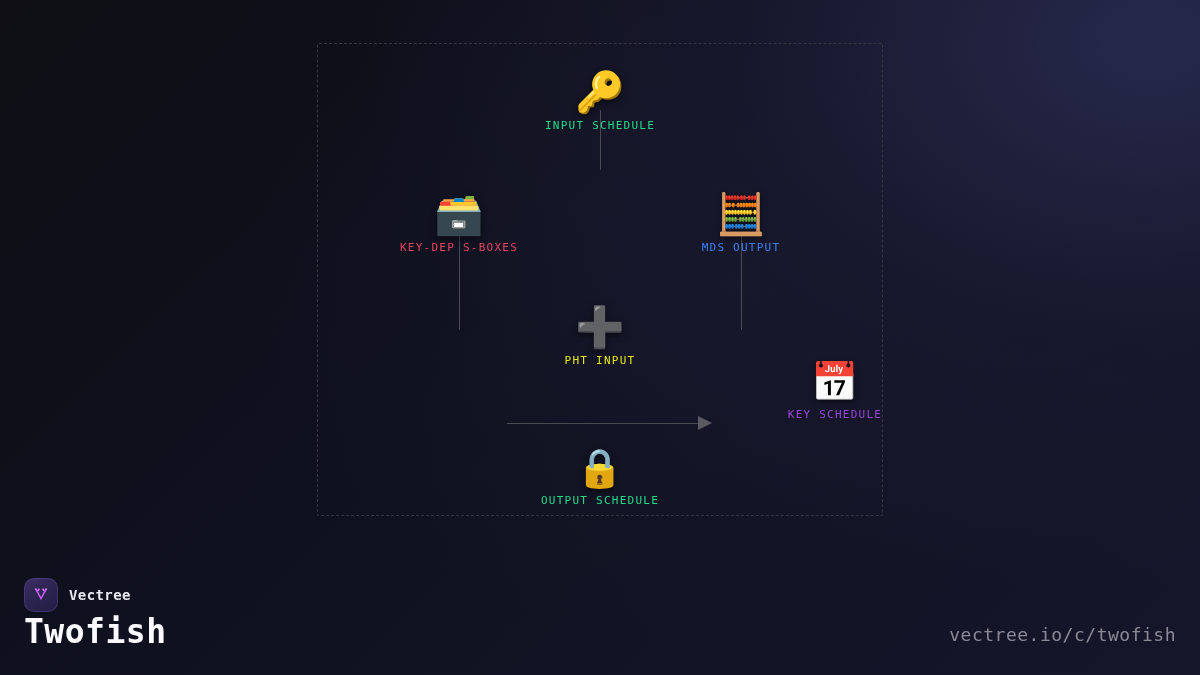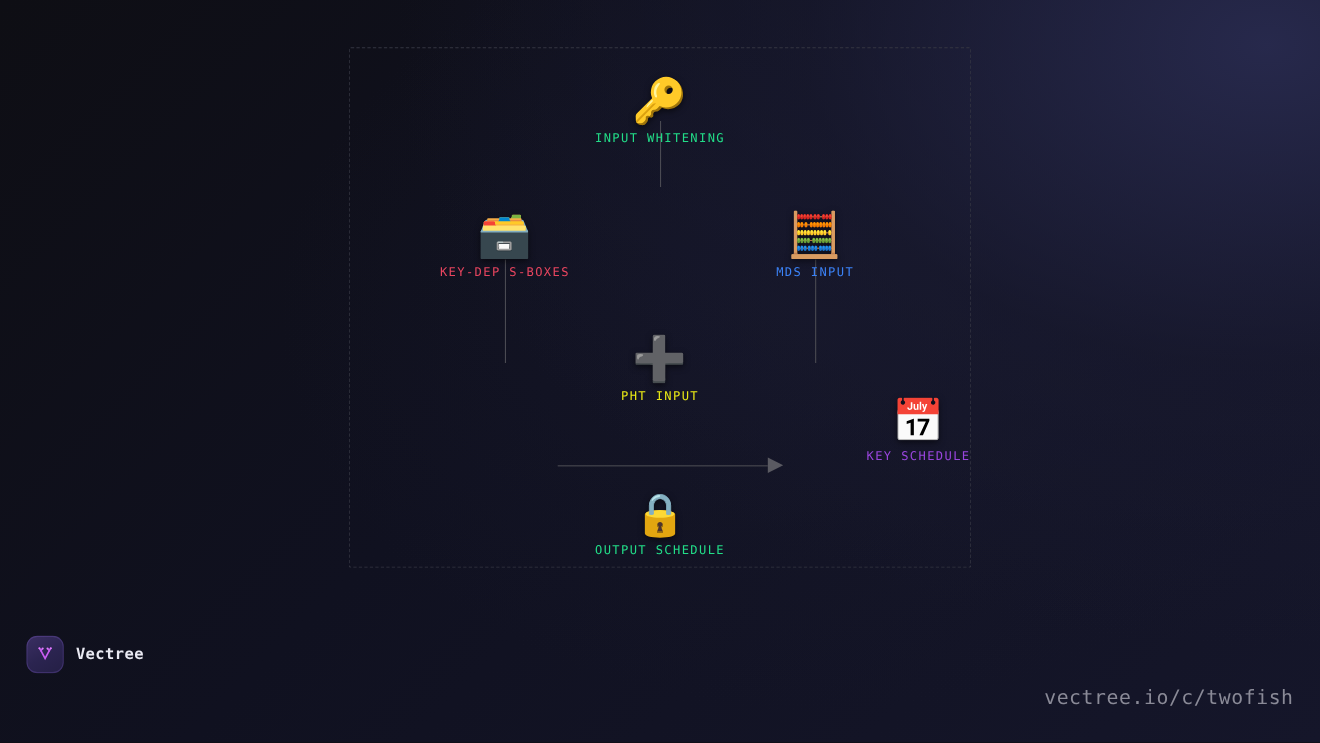--- a/index.html
+++ b/index.html
@@ -140,31 +140,31 @@
 
     <div class="edge edge-v" style="left:458.5px; top:236px; height:94px;"></div>
 
     <div class="edge edge-v" style="left:740.5px; top:236px; height:94px;"></div>
 
     <div class="edge edge-h" style="left:507px; top:422.5px; width:191px;"></div>
     <div class="arrow-head" style="left:698px; top:416px;"></div>
 
     <div class="node" style="left:600px; top:72px;">
       <span class="node-icon icon-key">🔑</span>
-      <span class="node-label" style="color:#22dd88;">INPUT WHITENING</span>
+      <span class="node-label" style="color:#22dd88;">INPUT SCHEDULE</span>
     </div>
 
     <div class="node" style="left:459px; top:194px;">
       <span class="node-icon icon-box">🗃️</span>
       <span class="node-label" style="color:#e8455f;">KEY-DEP S-BOXES</span>
     </div>
 
     <div class="node" style="left:741px; top:194px;">
       <span class="node-icon icon-abacus">🧮</span>
-      <span class="node-label" style="color:#3b82f6;">MDS INPUT</span>
+      <span class="node-label" style="color:#3b82f6;">MDS OUTPUT</span>
     </div>
 
     <div class="node" style="left:600px; top:307px;">
       <span class="node-icon icon-plus">➕</span>
       <span class="node-label" style="color:#e8e815;">PHT INPUT</span>
     </div>
 
     <div class="node" style="left:835px; top:363px;">
       <span class="node-icon icon-cal">📅</span>
       <span class="node-label" style="color:#9945dd;">KEY SCHEDULE</span>
@@ -191,18 +191,19 @@
             <circle cx="4.8" cy="4.3" r="0.95"></circle>
             <circle cx="7.8" cy="4.5" r="0.95"></circle>
             <circle cx="12.2" cy="4.5" r="0.95"></circle>
             <circle cx="15.2" cy="4.3" r="0.95"></circle>
           </g>
         </svg>
       </div>
       <span id="brand-name">Vectree</span>
     </div>
 
+    <div id="page-title">Twofish</div>
 
     <div id="footer-url">vectree.io/c/twofish</div>
 
   </div>
 
 </div>
 
 </body></html>

